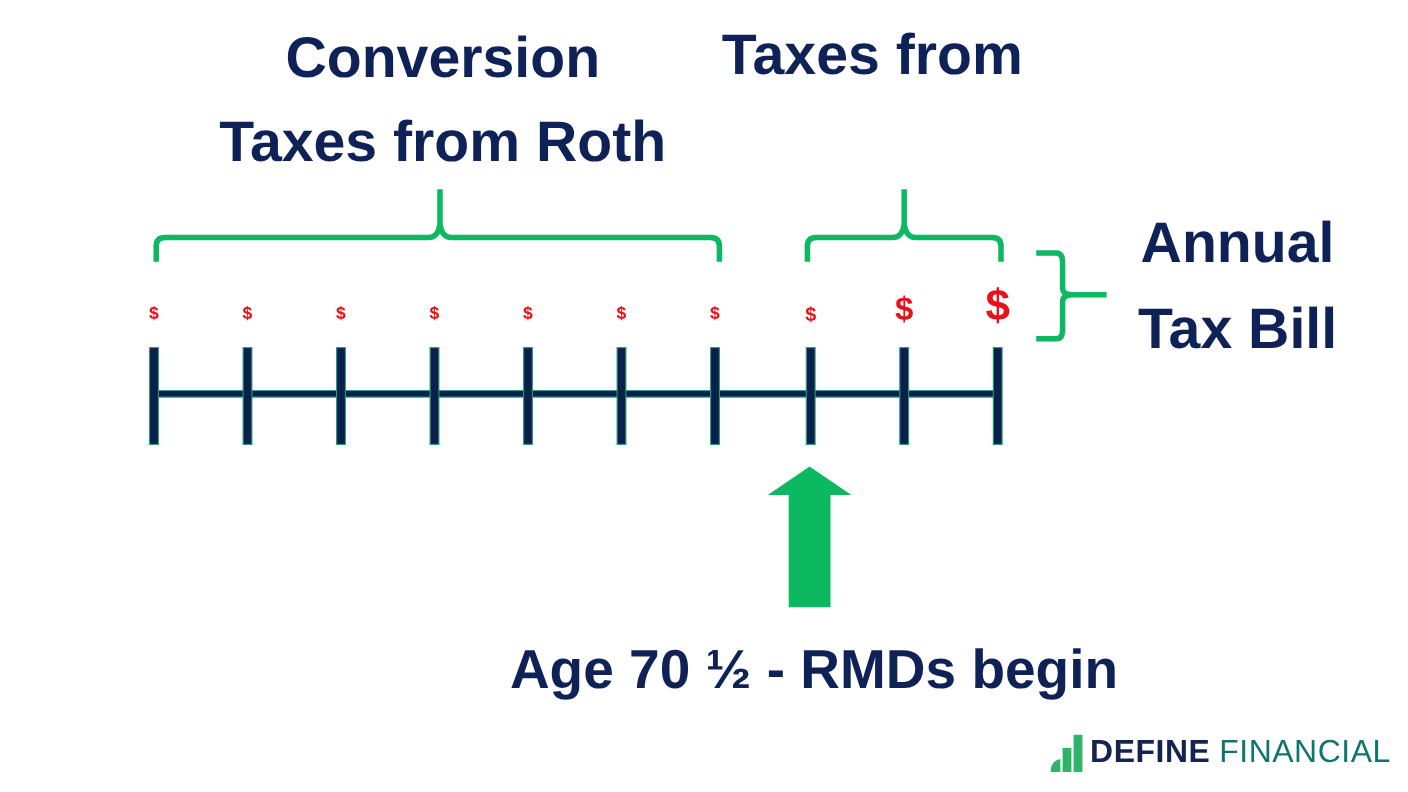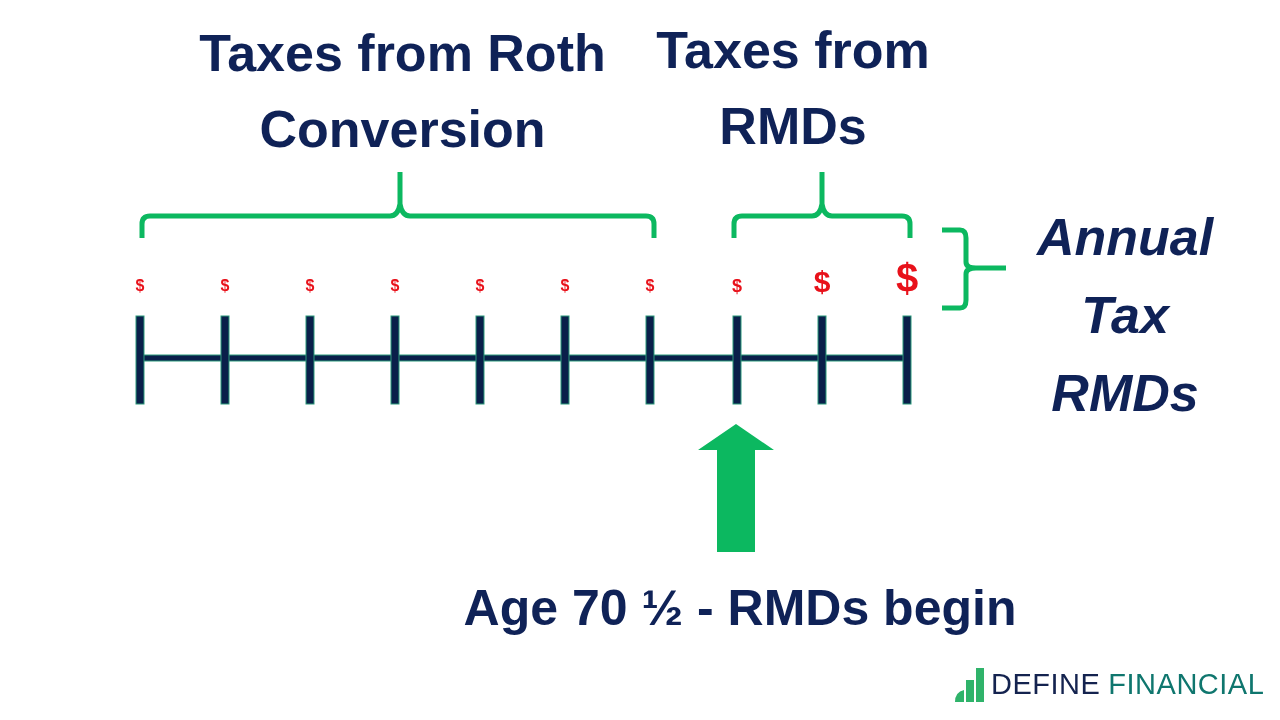--- a/index.html
+++ b/index.html
@@ -1,42 +1,41 @@
 <!DOCTYPE html>
 <html><head>
   <meta charset="utf-8">
   <style>
     html, body { margin:0; padding:0; }
     body { width:1280px; height:720px; background:#ffffff; position:relative; overflow:hidden;
            font-family:"Liberation Sans", sans-serif; }
     .title { position:absolute; color:#0f2257; font-weight:bold; text-align:center; line-height:76px; font-size:52px; }
     #t-roth { left:140px; top:15px; width:525px; }
     #t-rmd { left:628px; top:12px; width:330px; }
-    #t-annual { left:1010px; top:198px; width:230px; line-height:78px;font-style:italic; }
+    #t-annual { left:1010px; top:182px; width:230px; line-height:78px; }
     #t-age { left:420px; top:570px; width:640px; font-size:50px;text-align:center; }
     svg.diagram { position:absolute; left:0; top:0; }
     .dollar { position:absolute; color:#e8111a; font-weight:bold; transform:translateX(-50%); line-height:1; }
     .logo { position:absolute; left:955px; top:664px; height:40px; display:flex; align-items:center; }
-    .logo-define { color:#14234f; font-weight:400; font-size:29px; margin-left:6px; letter-spacing:0.5px;text-align:right; }
+    .logo-define { color:#14234f; font-weight:700; font-size:29px; margin-left:6px; letter-spacing:0.5px;text-align:right; }
     .logo-fin { color:#0f766e; font-weight:normal; font-size:29px; margin-left:8px; letter-spacing:0.5px; }
   </style>
 </head>
 <body>
 
 <div class="title" id="t-roth">
+  <div>Conversion</div>
   <div>Taxes from Roth</div>
-  <div>Conversion</div>
 </div>
 <div class="title" id="t-rmd">
   <div>Taxes from</div>
-  <div>RMDs</div>
 </div>
 <div class="title" id="t-annual">
   <div>Annual</div>
-  <div>Tax RMDs</div>
+  <div>Tax Bill</div>
 </div>
 
 <svg class="diagram" width="1280" height="720">
 
   <path d="M142 238 V224 Q142 216 150 216 H390 Q398 216 400 204 V172 M400 204 Q402 216 410 216 H646 Q654 216 654 224 V238" fill="none" stroke="#0cb860" stroke-width="5"></path>
 
   <path d="M734 238 V224 Q734 216 742 216 H812 Q820 216 822 204 V172 M822 204 Q824 216 832 216 H902 Q910 216 910 224 V238" fill="none" stroke="#0cb860" stroke-width="5"></path>
 
   <path d="M942 230 H960 Q966 230 966 238 V262 Q966 268 976 268 H1006 M976 268 Q966 268 966 274 V300 Q966 308 960 308 H942" fill="none" stroke="#0cb860" stroke-width="5"></path>
 

